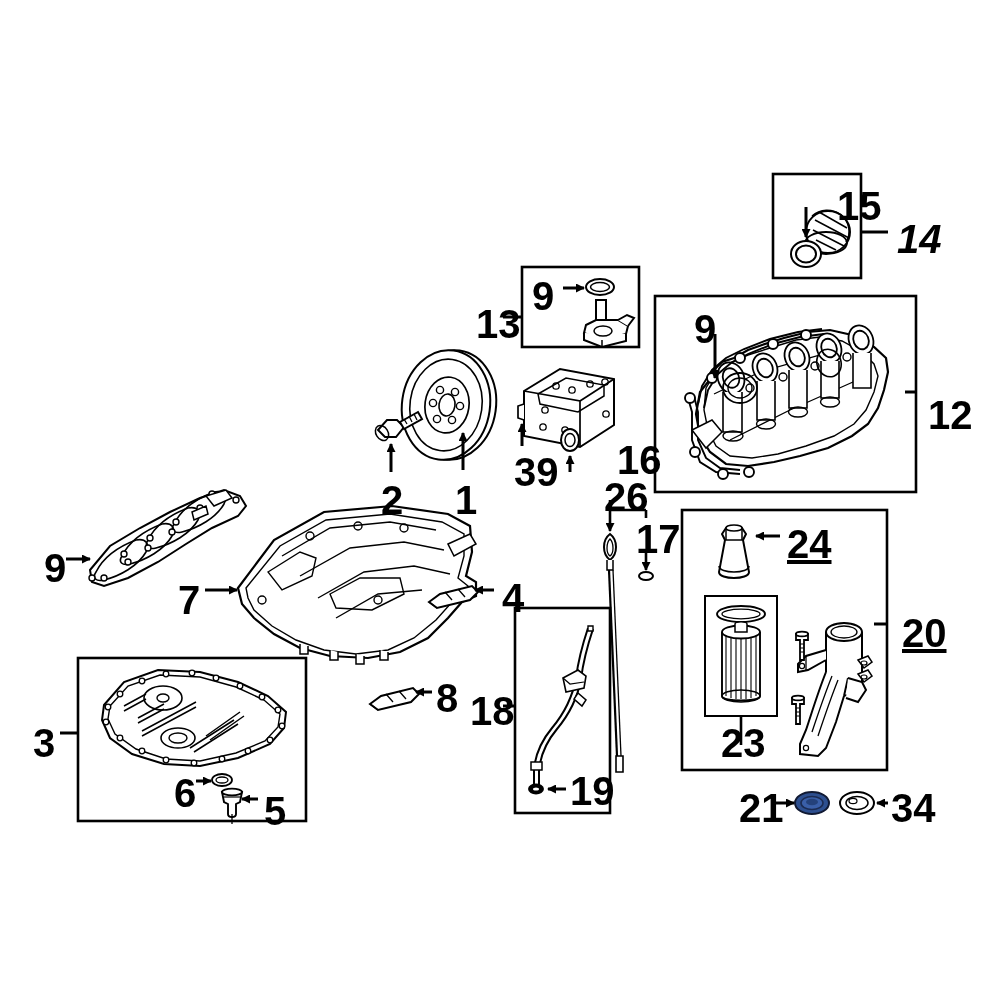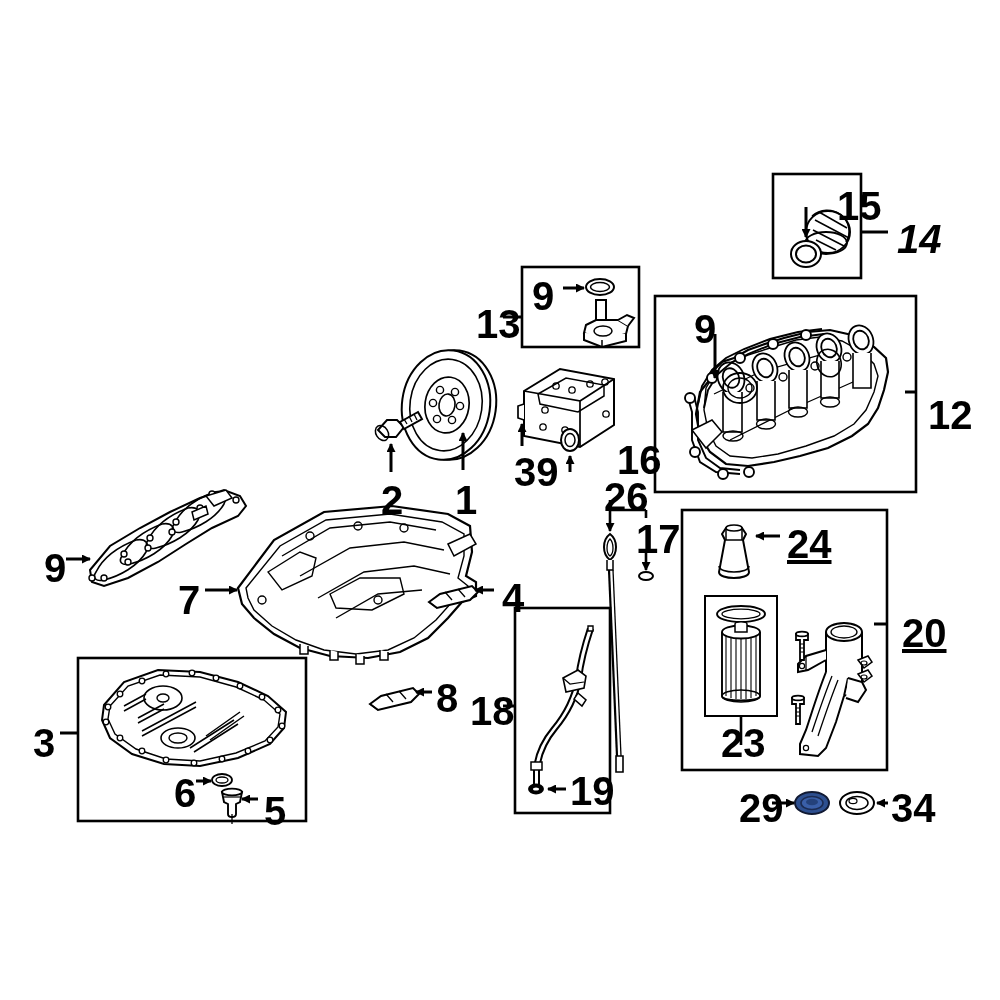--- a/index.html
+++ b/index.html
@@ -414,20 +414,20 @@
 <div class="callout c-lg" style="left:532px;top:276px;">9</div>
 <div class="callout c-lg" style="left:928px;top:395px;">12</div>
 <div class="callout c-lg" style="left:694px;top:309px;">9</div>
 <div class="callout c-lg" style="left:897px;top:219px;font-style:italic;">14</div>
 <div class="callout c-lg" style="left:837px;top:186px;">15</div>
 <div class="callout c-lg" style="left:617px;top:440px;">16</div>
 <div class="callout c-lg" style="left:636px;top:519px;">17</div>
 <div class="callout c-lg" style="left:470px;top:691px;">18</div>
 <div class="callout c-lg" style="left:570px;top:771px;">19</div>
 <div class="callout c-lg" style="left:902px;top:613px;text-decoration:underline;">20</div>
-<div class="callout c-lg" style="left:739px;top:788px;">29</div>
+<div class="callout c-lg" style="left:739px;top:788px;">21</div>
 <div class="callout c-lg" style="left:891px;top:788px;">34</div>
 <div class="callout c-lg" style="left:721px;top:723px;">23</div>
 <div class="callout c-lg" style="left:787px;top:524px;text-decoration:underline;">24</div>
 <div class="callout c-lg" style="left:514px;top:452px;">39</div>
 <div class="callout c-lg" style="left:556px;top:477px;margin-left:48px;">26</div>
 
 </div>
 
 </body></html>

